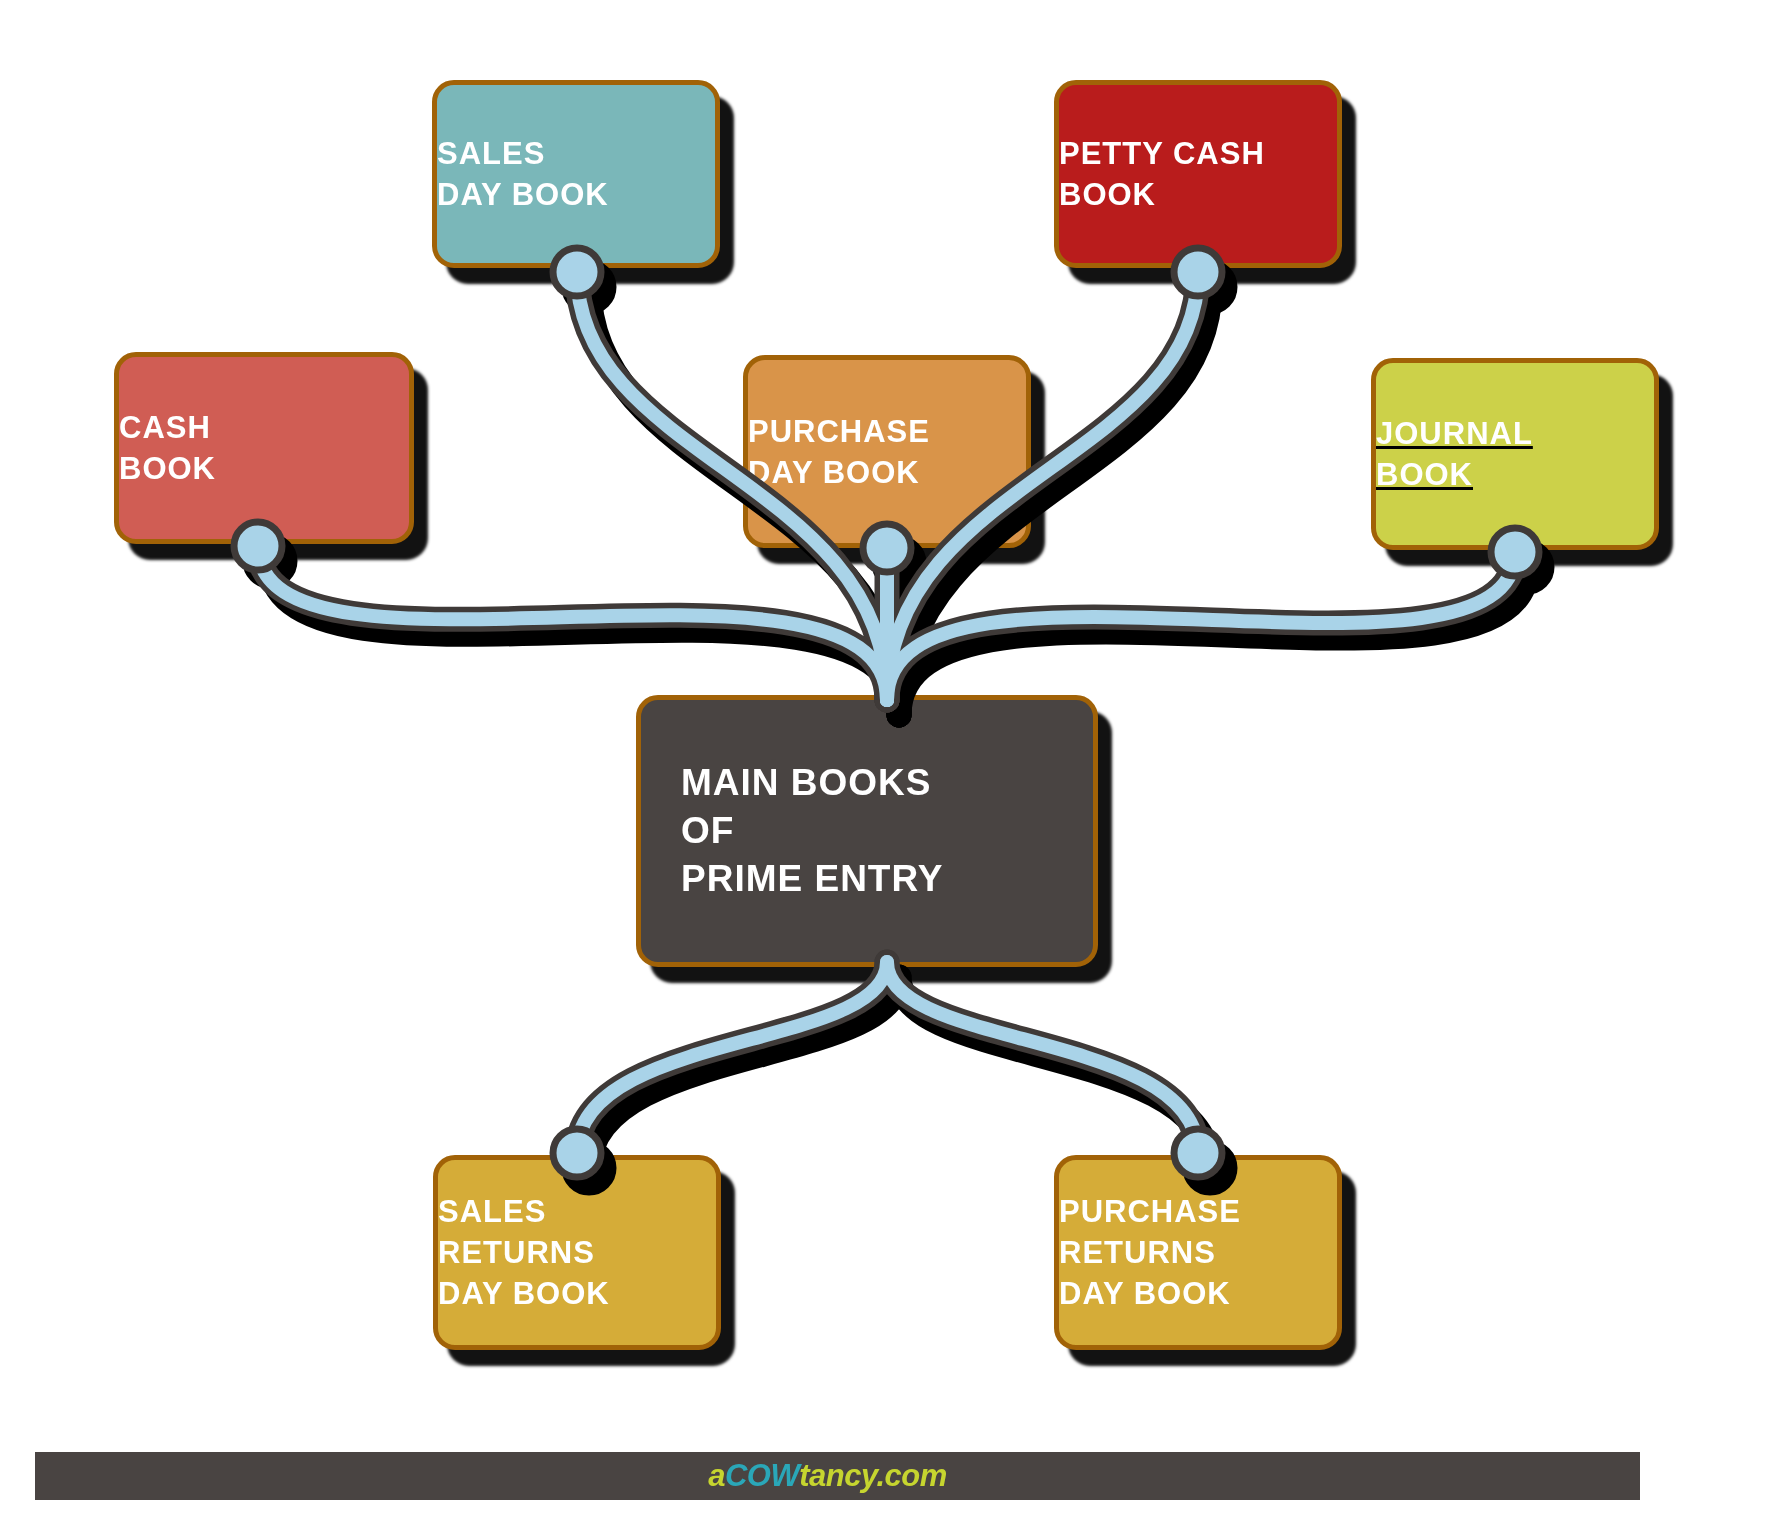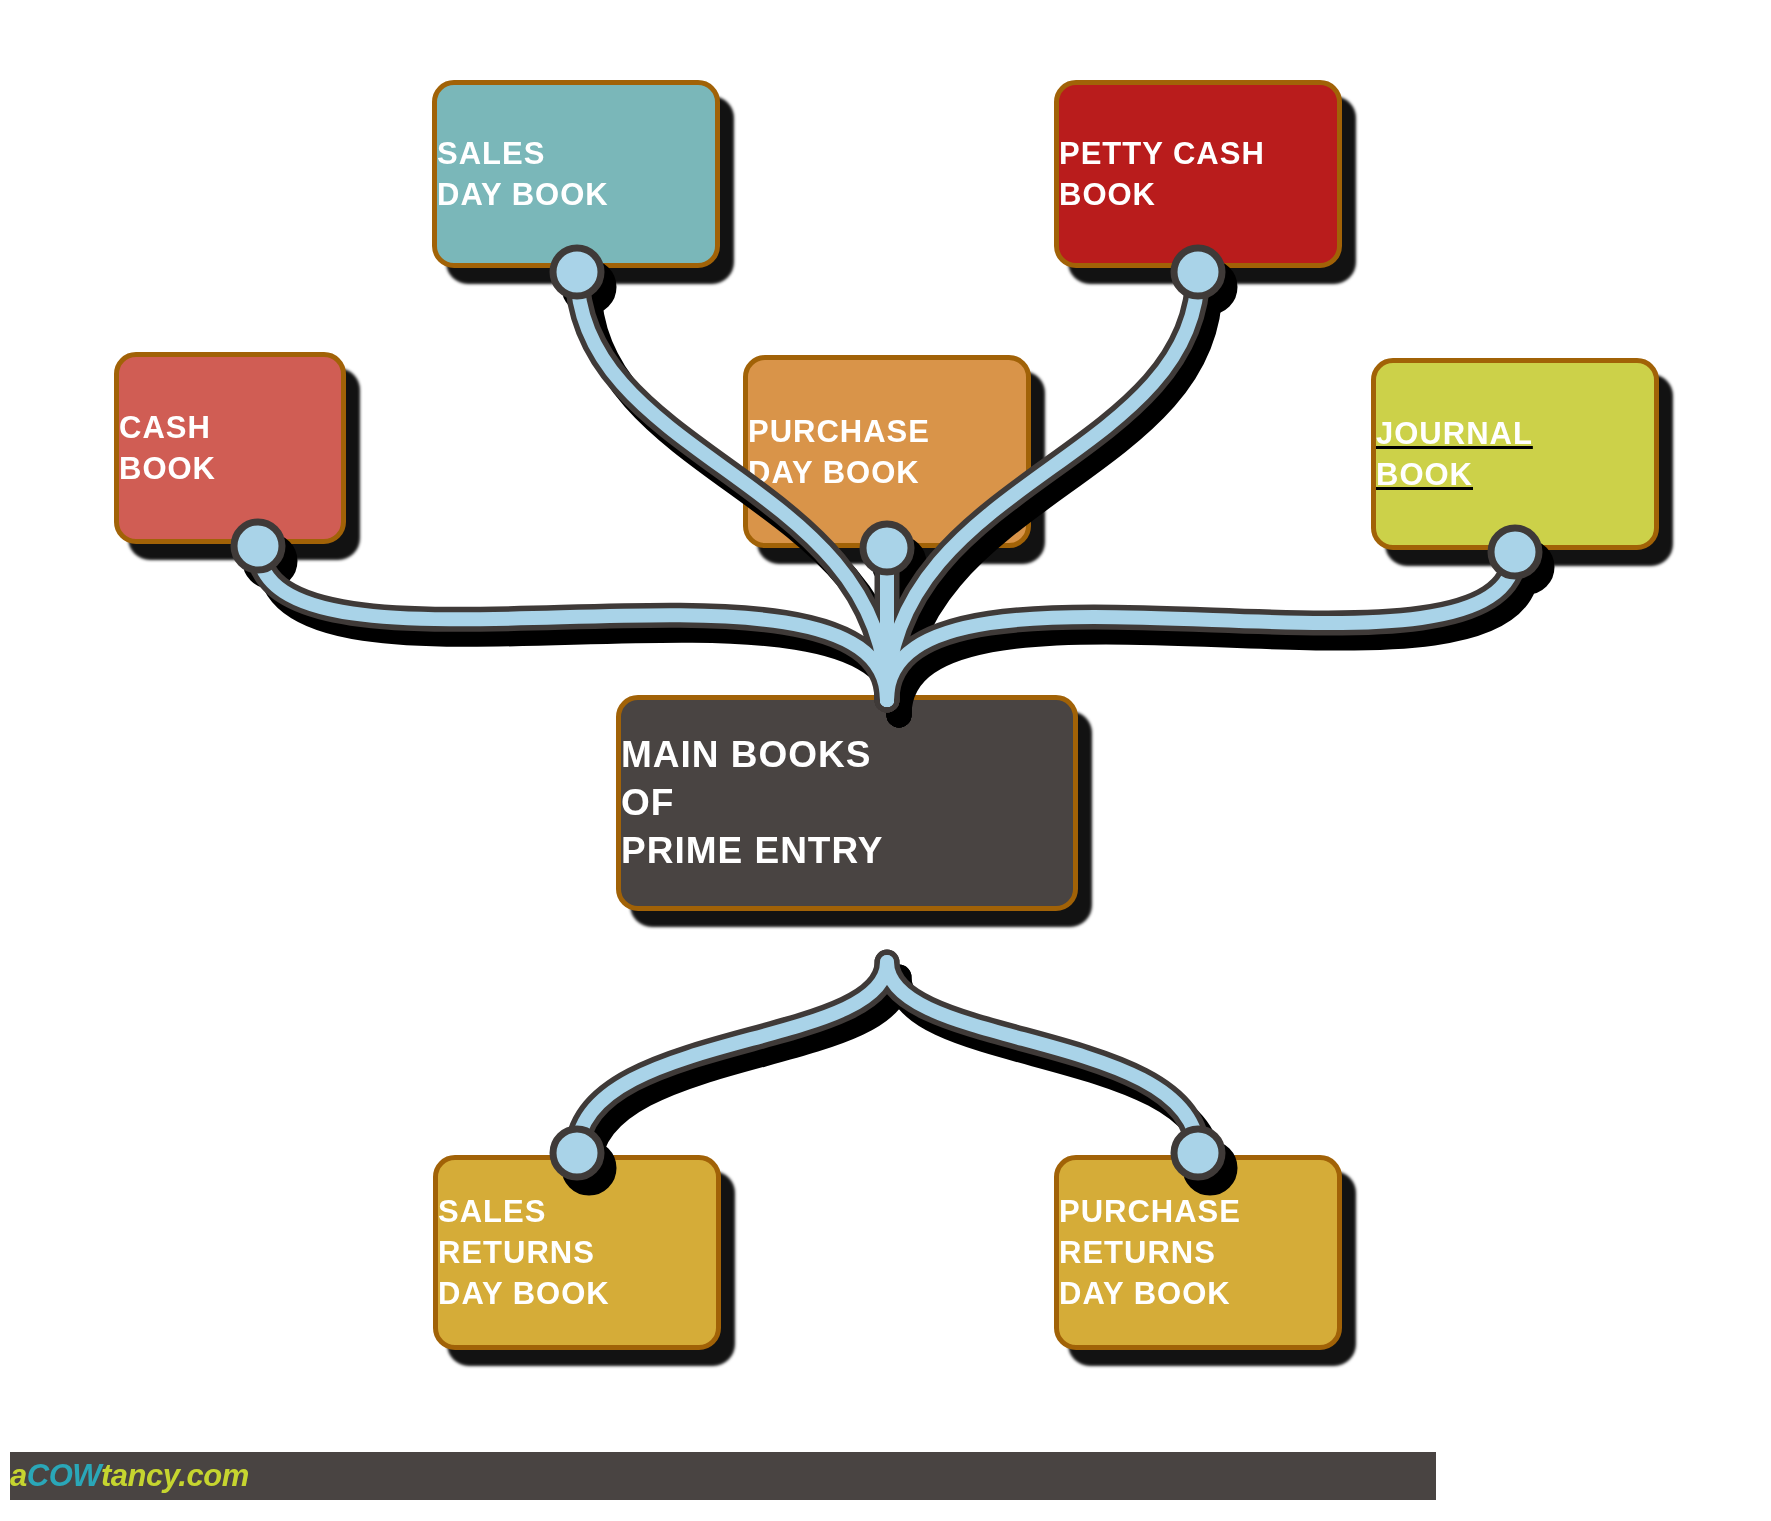--- a/index.html
+++ b/index.html
@@ -28,43 +28,43 @@
     line-height:41px;
     letter-spacing:1px;
     white-space:nowrap;
   }
   .node-main .line{
     font-size:37px;
     line-height:48px;
   }
   .n-sales      {left:432px;  top:80px;   width:288px; height:188px;}
   .n-petty      {left:1054px; top:80px;   width:288px; height:188px;}
-  .n-cash       {left:114px;  top:352px;  width:232px; height:192px;}
+  .n-cash       {left:114px;  top:352px;  width:300px; height:192px;}
   .n-purchase   {left:743px;  top:355px;  width:288px; height:193px;}
   .n-journal    {left:1371px; top:358px;  width:288px; height:192px;}
-  .n-main       {left:616px;  top:695px;  width:462px; height:216px;}
+  .n-main       {left:636px;  top:695px;  width:462px; height:272px;padding-left:40px;}
   .n-salesret   {left:433px;  top:1155px; width:288px; height:195px;}
   .n-purchret   {left:1054px; top:1155px; width:288px; height:195px;}
   
   svg.connectors{
     position:absolute;left:0;top:0;
     width:1771px;height:1521px;
     pointer-events:none;
   }
   .l-shadow {fill:none;stroke-width:25;stroke-linecap:round;}
   .l-outline{fill:none;stroke-width:25;stroke-linecap:round;}
   .l-blue   {fill:none;stroke-width:14;stroke-linecap:round;}
   .d-shadow {stroke-width:7;}
   .d-main   {stroke-width:7;}
   
   .footer{
     position:absolute;
-    left:10px;top:1452px;
-    width:1426px;height:48px;
-    display:flex;align-items:center;justify-content:flex-start;
+    left:35px;top:1452px;
+    width:1605px;height:48px;
+    display:flex;align-items:center;justify-content:center;
     padding-right:20px;
     box-sizing:border-box;
   }
   .brand{
     font-style:italic;
     font-weight:bold;
     font-size:31px;
     letter-spacing:-0.5px;
     white-space:nowrap;
   }

